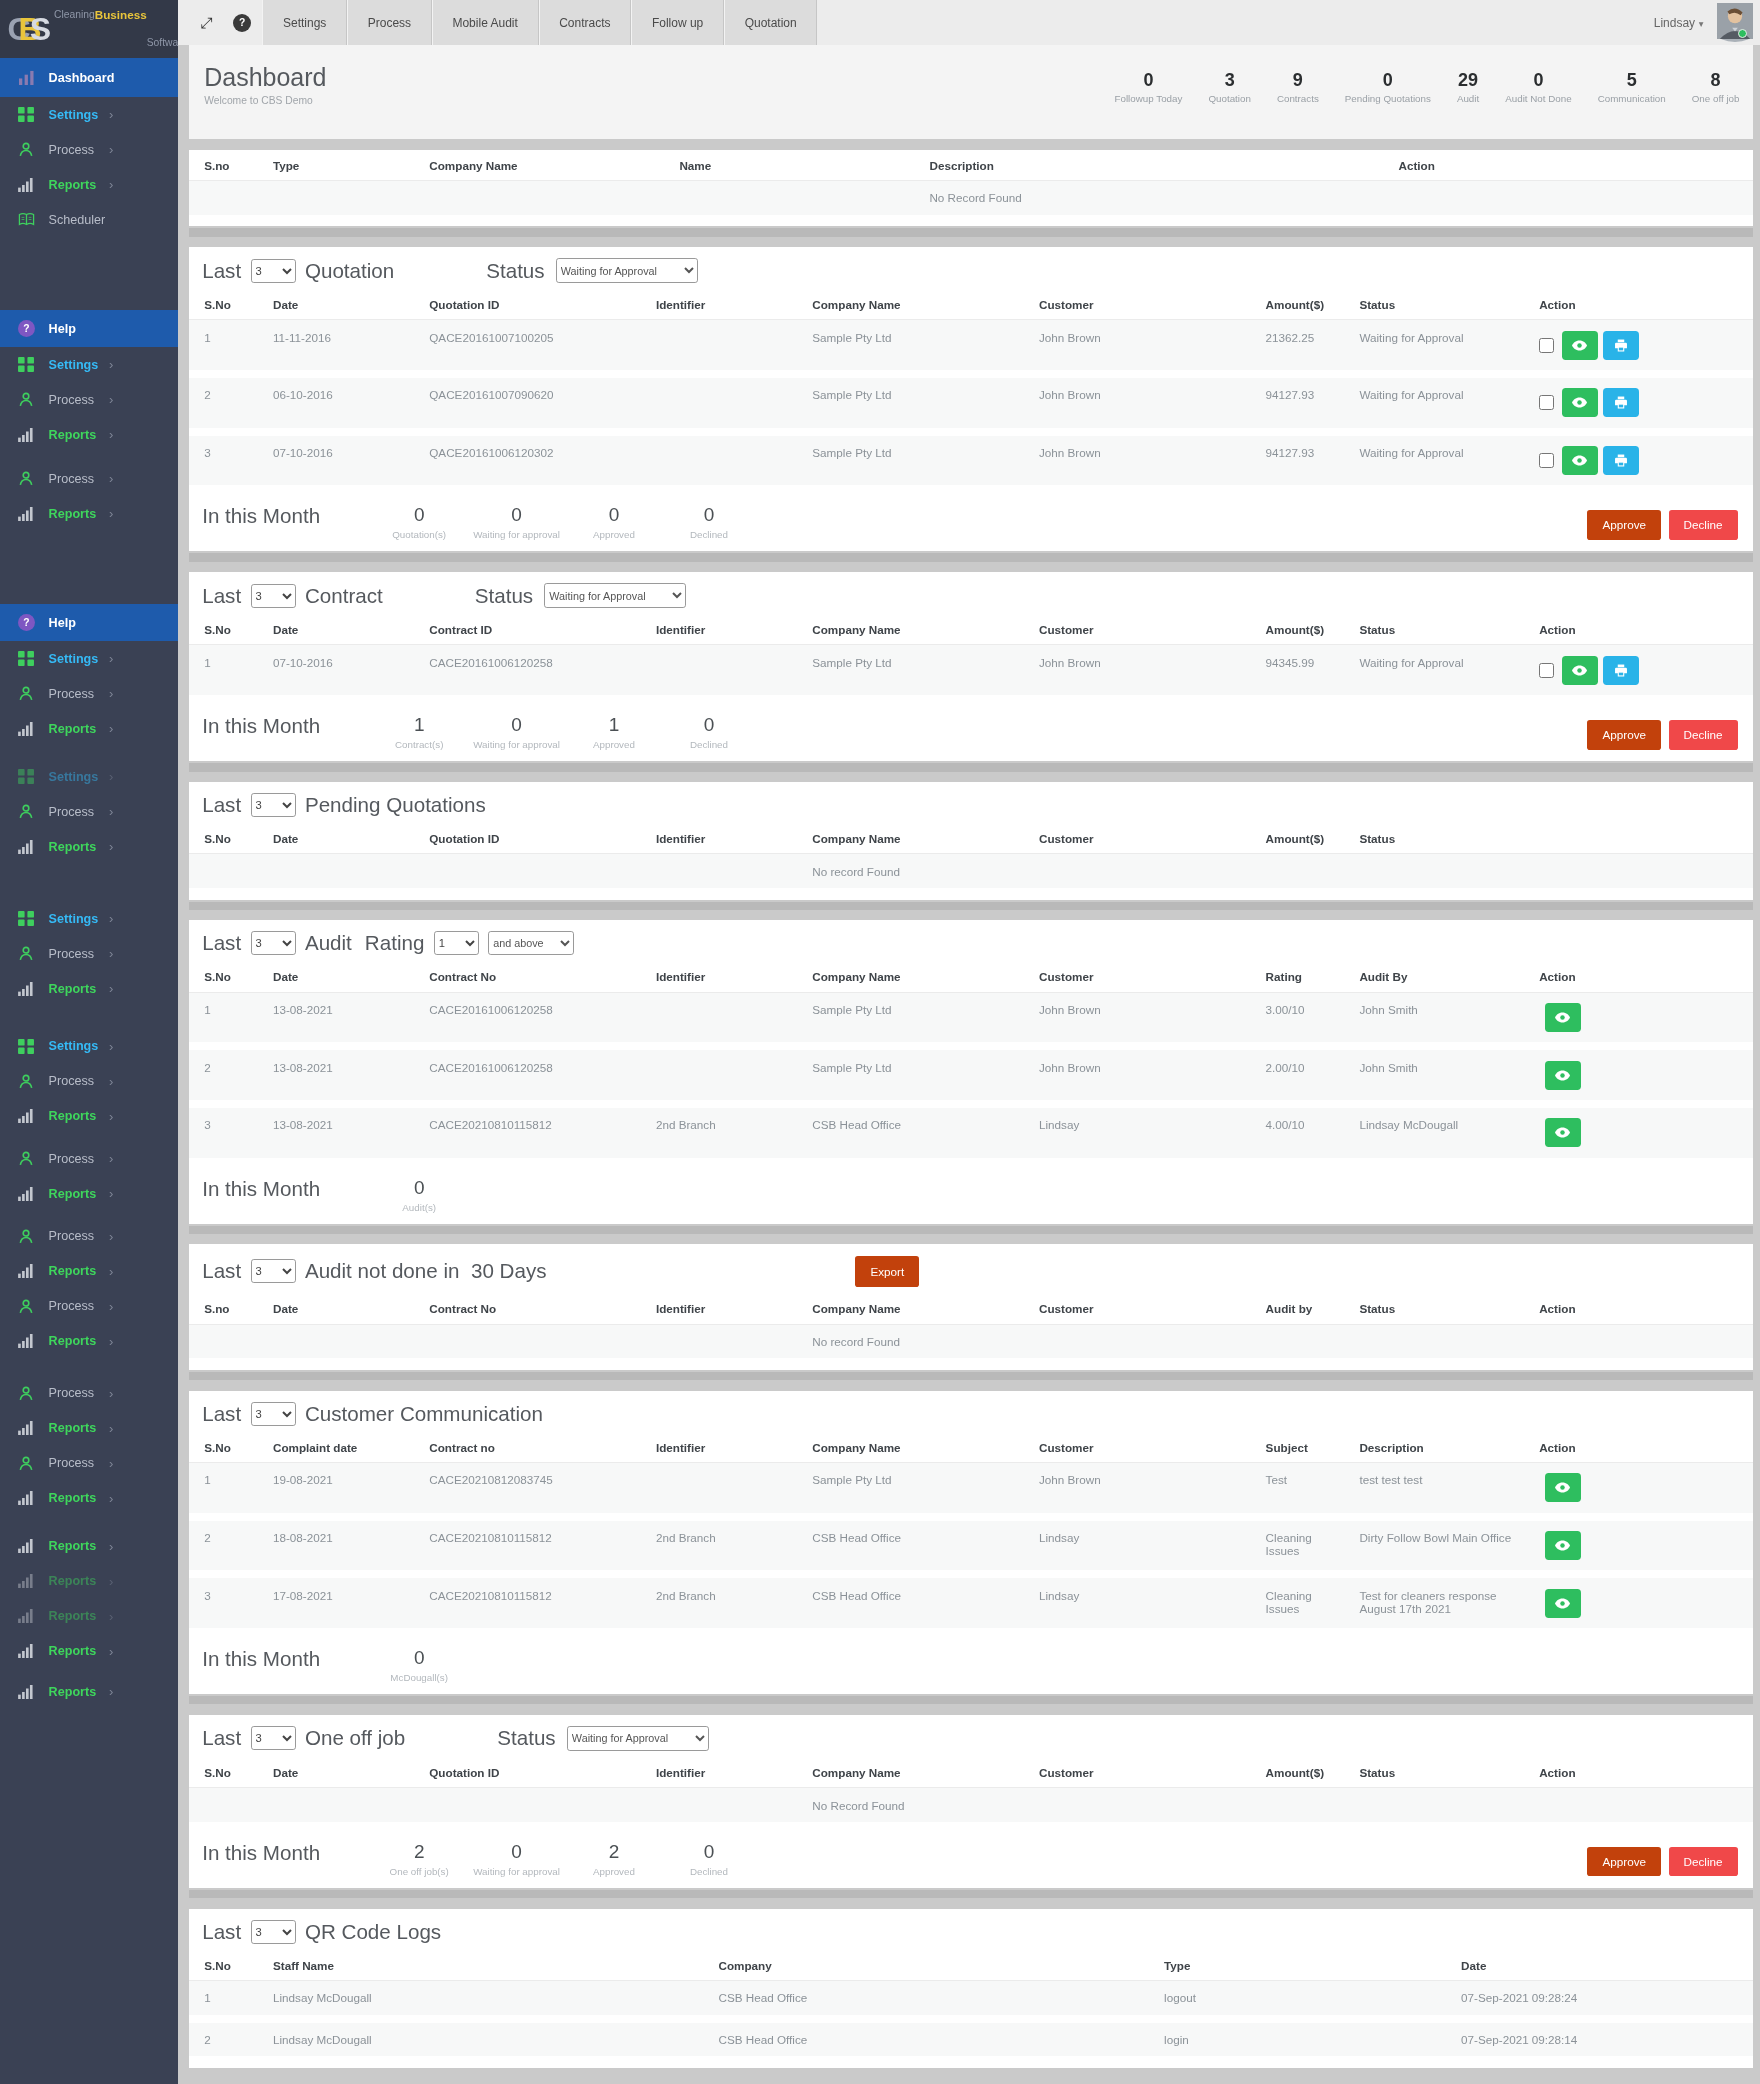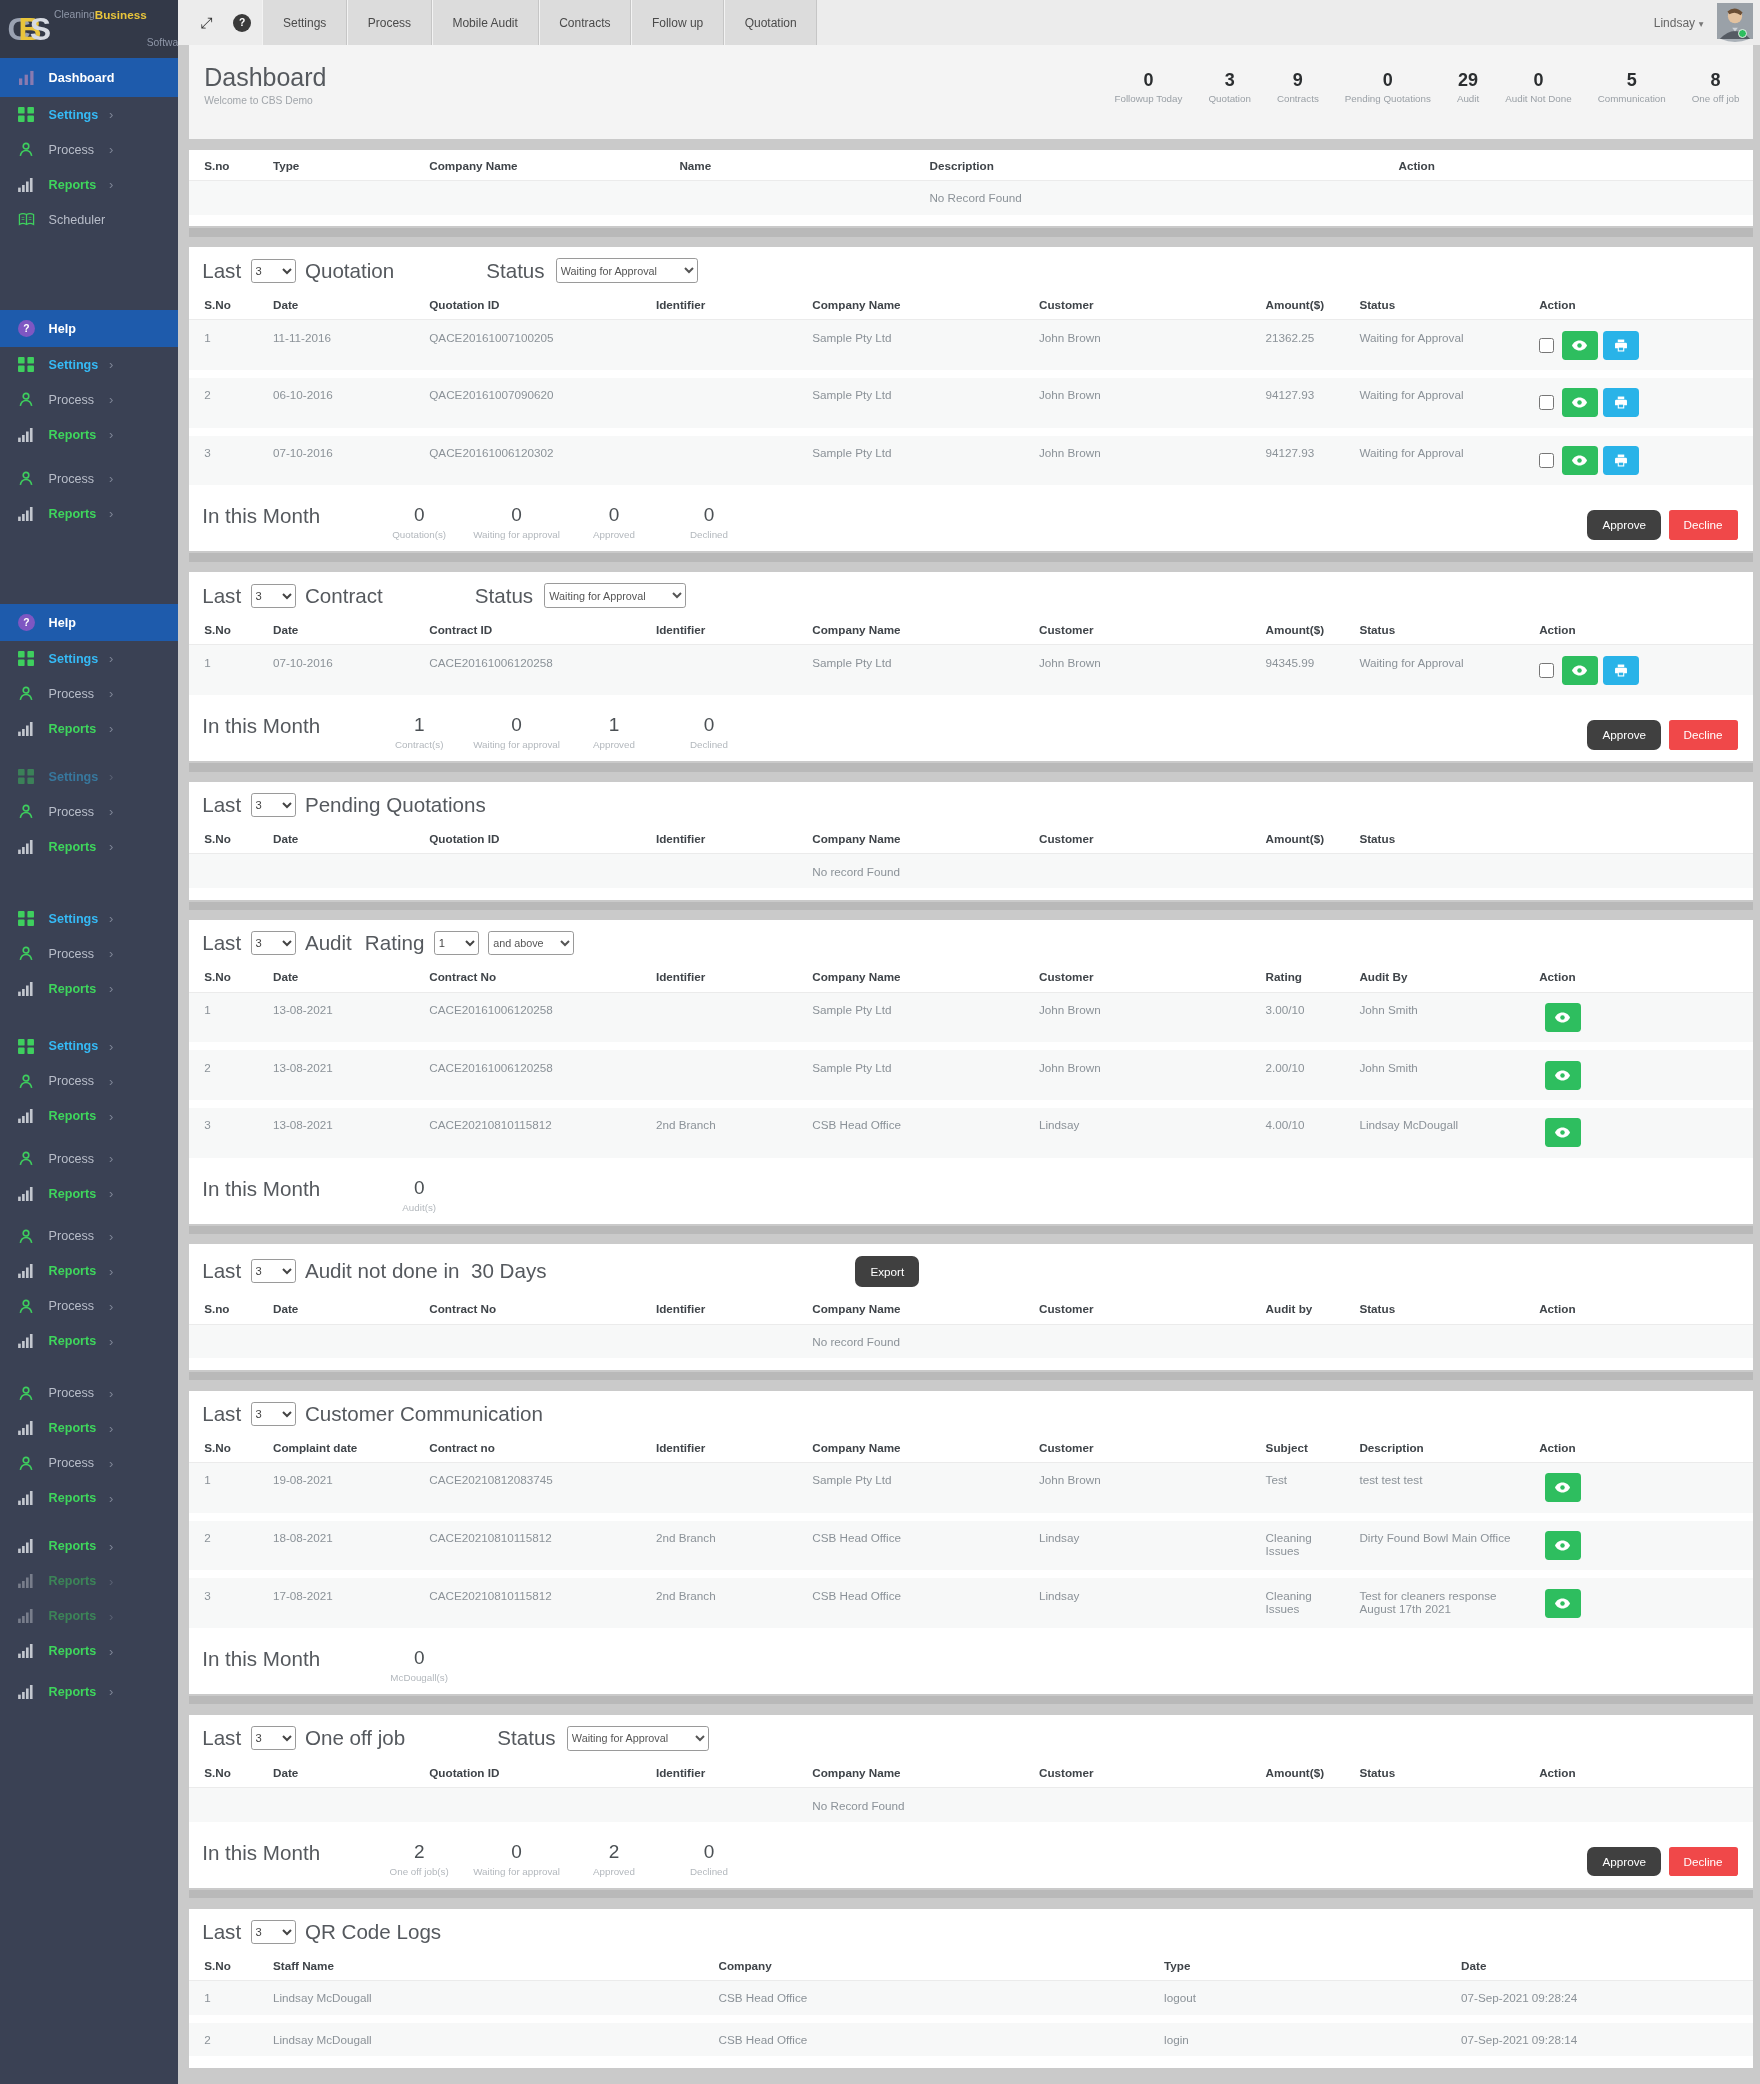--- a/index.html
+++ b/index.html
@@ -57,21 +57,21 @@
   .panel { background:#fff; padding-bottom:3.7px; }
   .scrollstrip { height:8.4px; background:#b9b9b9; margin:1.9px 0 10.3px 0; cursor:pointer; }
   .title-row { display:flex; align-items:center; padding:11.2px 15px 6.6px 13px; }
   .title-last, .title-name, .title-status, .rating-label { font-size:20.6px; color:#55595e; font-weight:400; white-space:pre; }
   .mini-select { margin:0 9.4px; width:45px; height:24px; font-size:11.2px; color:#444; border:0.9px solid #9a9a9a; border-radius:2.8px; background:#fff; }
   .status-select { margin-left:11.2px; width:142px; height:25px; font-size:10.8px; color:#555; border:0.9px solid #9a9a9a; border-radius:2.8px; background:#fff; }
   .above-select { width:86px; height:24px; font-size:10.8px; color:#555; border:0.9px solid #9a9a9a; border-radius:2.8px; background:#fff; }
   .title-status { margin-left:92px; }
   .rating-label { margin-left:13px; }
   .btn { border:none; border-radius:2.8px; color:#fff; font-size:11.7px; padding:8.4px 15px; cursor:pointer; font-family:"Liberation Sans",sans-serif; }
-  .btn.green { background:#404040;border-radius:7px; }
+  .btn.green { background:#c2410c; }
   .btn.red { background:#f04849; }
   .btn.export { margin-left:309px; padding:9.4px 15px; }
 
   table.dtable { width:100%; border-collapse:collapse; table-layout:fixed; }
   .dtable th { text-align:left; font-size:11.7px; color:#3f4449; font-weight:bold; padding:8.4px 5.6px; border-bottom:0.9px solid #ebebeb; background:#fff; overflow:hidden; }
   .dtable td { font-size:11.7px; color:#8b9298; padding:10.3px 5.6px; background:#f7f8f8; border-bottom:8.4px solid #fff; vertical-align:top; overflow:hidden; }
   .dtable th:first-child, .dtable td:first-child { padding-left:15px; }
   .dtable td.empty-center { text-align:center; }
   .action-cell { white-space:nowrap; }
   .action-cell input[type=checkbox] { width:15px; height:15px; vertical-align:middle; margin:0 1.9px 0 0; }
@@ -1077,21 +1077,21 @@
                   </button></td>
               </tr>
               <tr class="data-row">
                 <td>2</td>
                 <td>18-08-2021</td>
                 <td>CACE20210810115812</td>
                 <td>2nd Branch</td>
                 <td>CSB Head Office</td>
                 <td>Lindsay</td>
                 <td>Cleaning Issues</td>
-                <td>Dirty Found Bowl Main Office</td>
+                <td>Dirty Follow Bowl Main Office</td>
                 <td class="action-cell"><button class="icon-btn eye">
                     <svg width="15" height="11.2" viewBox="0 0 24 16">
                       <path d="M12 0 C6 0 1.8 4.2 0 8 c1.8 3.8 6 8 12 8 s10.2-4.2 12-8 C22.2 4.2 18 0 12 0 z" fill="#ffffff"></path>
                       <circle cx="12" cy="8" r="3.6" fill="#2ebe5f"></circle>
                     </svg>
                   </button></td>
               </tr>
               <tr class="data-row">
                 <td>3</td>
                 <td>17-08-2021</td>

